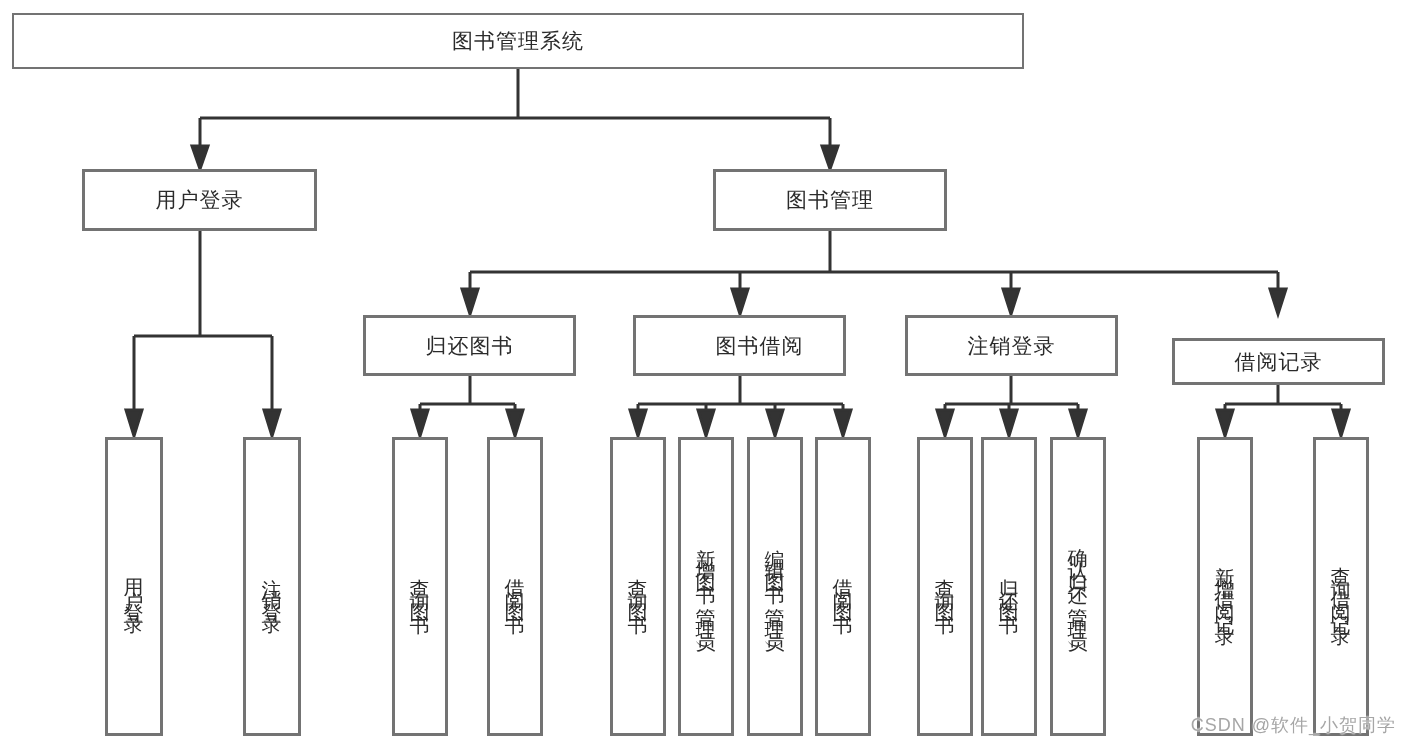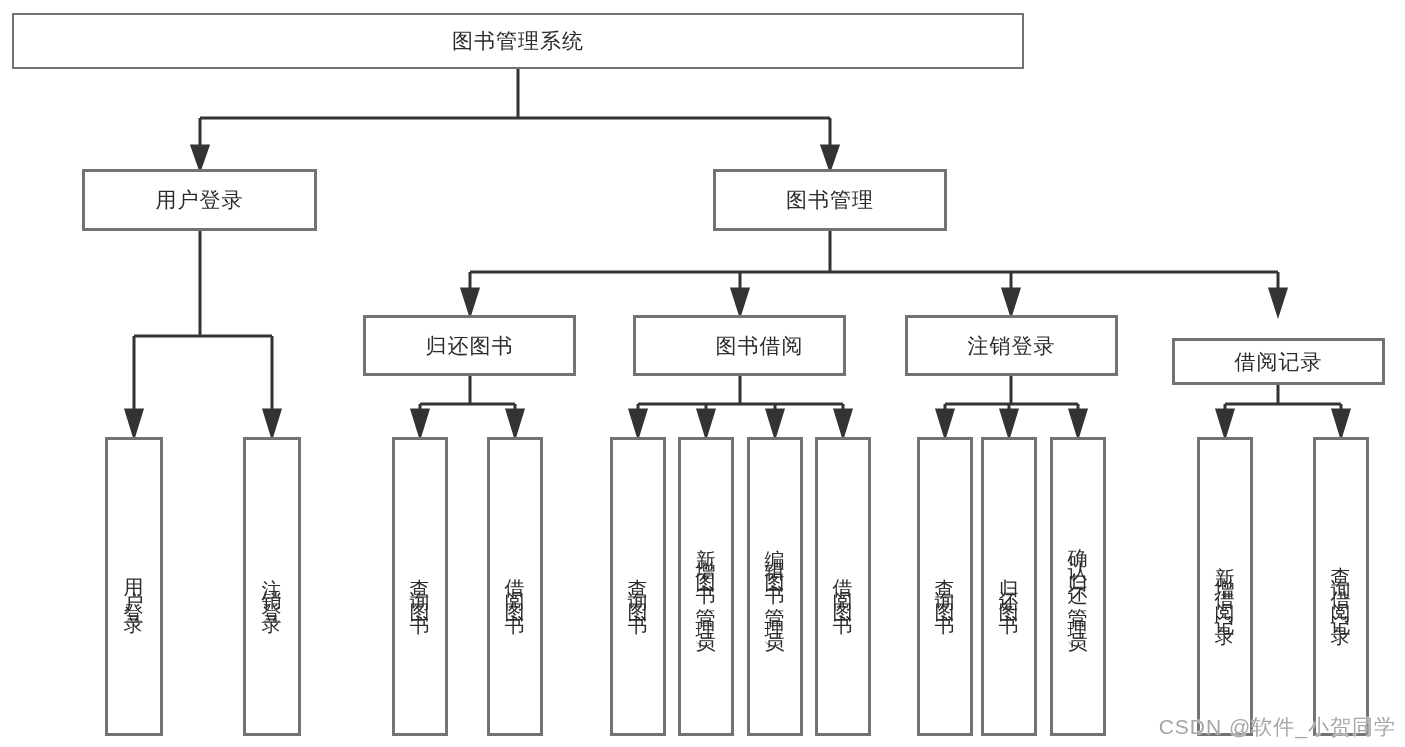--- a/index.html
+++ b/index.html
@@ -50,21 +50,21 @@
     writing-mode: vertical-rl;
     text-orientation: mixed;
     letter-spacing: 12px;
     line-height: 1.1;
     white-space: nowrap;
   }
   .watermark {
     position: absolute;
     top: 713px;
     right: 9px;
-    font-size: 21px;
+    font-size: 18px;
     color: #a6a6a6;
     letter-spacing: 1px;
     z-index: 3;
     text-shadow: 0 0 2px #ffffff, 0 0 2px #ffffff;
   }
 </style>
 </head>
 <body>
 
 <div class="canvas">

